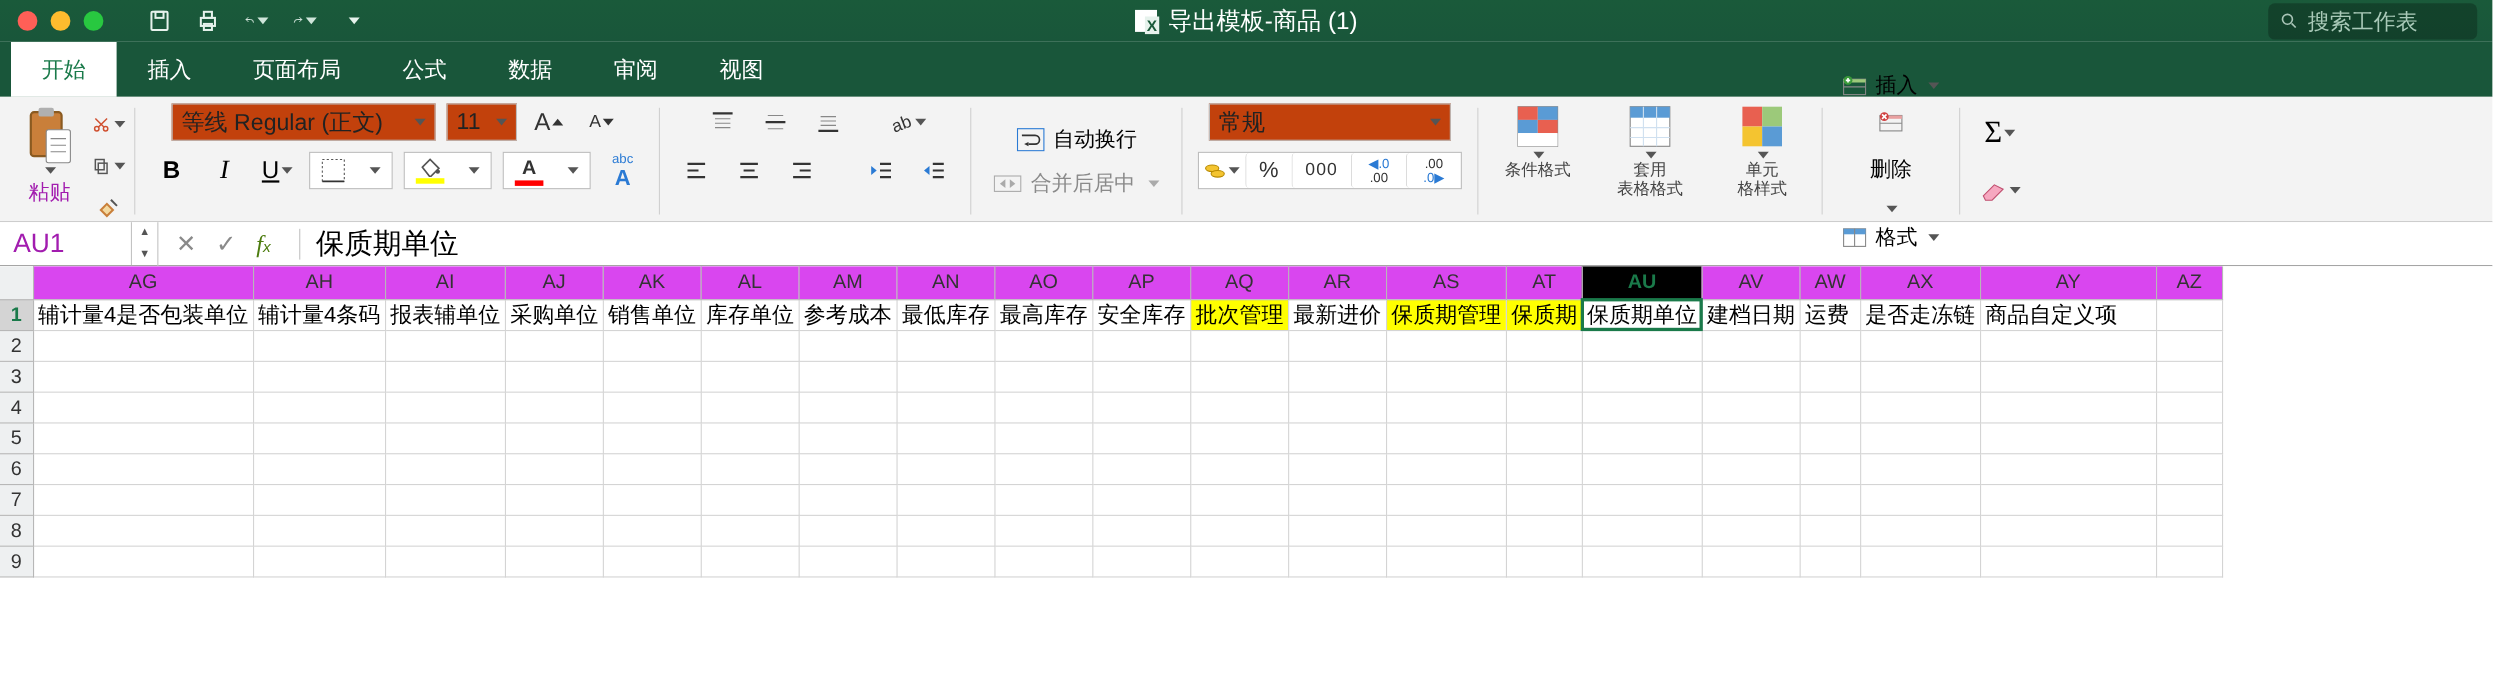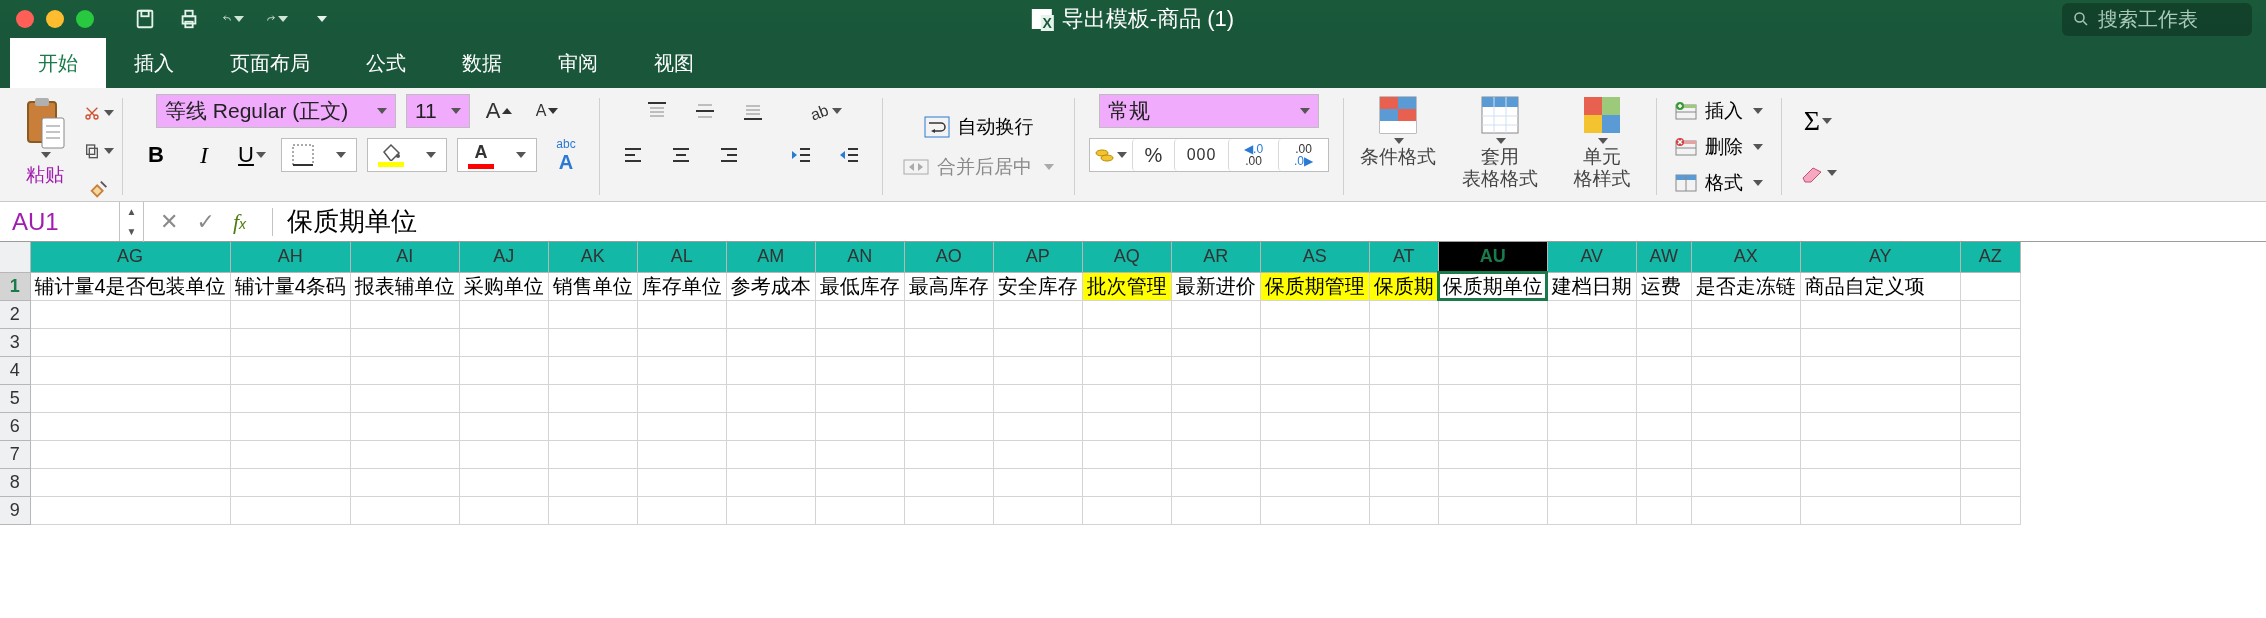--- a/index.html
+++ b/index.html
@@ -25,22 +25,22 @@
   .tab.active { background:#fff; color:#1a7a4a; font-weight:500;}
   
   
   .ribbon { height: 114px; background:#f3f3f3; border-bottom:1px solid #c9c9c9; display:flex; align-items:stretch; padding: 4px 6px 0 6px; gap: 0; }
   .group { display:flex; flex-direction:column; align-items:center; padding: 2px 10px 2px 10px; position:relative; }
   .group-sep { width:1px; background:#d0d0d0; margin: 6px 4px; }
   .grp-row { display:flex; align-items:center; gap:10px; }
   .btn { display:flex; align-items:center; justify-content:center; cursor:pointer; border-radius:4px; }
   .sm { width:30px; height:30px; }
   .lbl { font-size:19px; color:#a21caf; margin-top:2px; text-align:center; }
-  .stack-lbl { font-size:19px; color:#444; text-align:center; line-height:1.15; margin-top:2px;}
-  .combo { height:34px; border:1px solid #bdbdbd; background:#f0abfc; display:flex; align-items:center; padding:0 8px; font-size:21px; color:#222;}
+  .stack-lbl { font-size:15px; color:#444; text-align:center; line-height:1.15; margin-top:2px;}
+  .combo { height:34px; border:1px solid #bdbdbd; background:#c2410c; display:flex; align-items:center; padding:0 8px; font-size:21px; color:#222;}
   .combo .arr { margin-left:8px; }
   .num-group { display:flex; border:1px solid #bdbdbd; background:#fff; height:34px;}
   .num-group .seg { width:42px; display:flex; align-items:center; justify-content:center; border-left:1px solid #d9d9d9; font-size:18px; color:#333;}
   .num-group .seg:first-child { border-left:none;}
   .row2 { display:flex; align-items:center; gap:10px; margin-top:10px;}
   .iconbox { width:38px; height:34px; border:1px solid transparent; display:flex; align-items:center; justify-content:center;}
   .split { display:flex; align-items:center; border:1px solid #bdbdbd; height:34px; background:#fff;}
   .split>div{padding:0 10px;display:flex;align-items:center;}
   .underline-bar { height:5px; width:26px; display:block;}
   .grey { color:#8a8a8a; }
@@ -53,21 +53,21 @@
   .stepper div{height:20px; display:flex;align-items:center;justify-content:center; font-size:10px; color:#555;}
   .fx-btns { display:flex; align-items:center; gap:18px; padding:0 16px; color:#8a8a8a;}
   .fx-label { font-style: italic; font-family: "Times New Roman", serif; color:#4d7c0f; font-size:22px; padding-right:10px;}
   .fx-sep { width:1px; height:28px; background:#c3c3c3;}
   .formula-input { flex:1; padding-left:14px; font-size:26px; color:#000;}
 
   
   .grid-wrap { position: relative; height: calc(618px - 38px - 50px - 114px - 40px); overflow:hidden; background:#fff;}
   table.sheet { border-collapse: collapse; table-layout: fixed; }
   .corner { width:30px; height:30px; background:#eef0f1; border:1px solid #b7b7b7; border-left:none; border-top:none;}
-  th.colh { height:30px; background:#14b8a6; border:1px solid #b7b7b7; border-top:none; font-weight:normal; font-size:18px; color:#333; text-align:center; }
+  th.colh { height:30px; background:#d946ef; border:1px solid #b7b7b7; border-top:none; font-weight:normal; font-size:18px; color:#333; text-align:center; }
   th.colh.active { background:#000000; color:#1a7a4a; font-weight:600;}
   th.rowh { width:30px; background:#eef0f1; border:1px solid #b7b7b7; border-left:none; font-weight:normal; font-size:18px; color:#333; text-align:center;}
   th.rowh.active { background:#d4d4d4; color:#1a7a4a; font-weight:600;}
   td.cell { height:28px; border:1px solid #d4d4d4; font-size:20px; padding:0 4px; color:#000; white-space:nowrap; overflow:hidden; text-align:left;}
   td.cell.hl { background:#ffff00;}
   td.cell.sel { outline: 3px solid #1a7a4a; outline-offset:-2px; position:relative; z-index:2;}
   
   
   .svg { width:22px; height:22px; }
 </style>
@@ -433,21 +433,21 @@
           <rect x="1" y="4" width="20" height="14" fill="none" stroke="#888"></rect>
           <line x1="1" y1="11" x2="21" y2="11" stroke="#888"></line>
           <rect x="1" y="4" width="20" height="3" fill="#9cc97a"></rect>
           <circle cx="5" cy="5" r="4" fill="#3a9a3a"></circle>
           <line x1="5" y1="3" x2="5" y2="7" stroke="#fff" stroke-width="1.5"></line>
           <line x1="3" y1="5" x2="7" y2="5" stroke="#fff" stroke-width="1.5"></line>
         </svg>
         <span>插入</span>
         <span class="caret-down" style="border-top-color:#555;"></span>
       </div>
-    <div class="btn" style="gap:8px;padding:2px 4px;margin-top:6px;">
+    <div class="btn" style="gap:20px;padding:2px 4px;margin-top:6px;flex-direction:column;">
         <svg width="22" height="20" viewBox="0 0 22 20">
           <rect x="1" y="4" width="20" height="14" fill="none" stroke="#888"></rect>
           <line x1="1" y1="11" x2="21" y2="11" stroke="#888"></line>
           <rect x="1" y="4" width="20" height="3" fill="#e9a0a0"></rect>
           <circle cx="5" cy="5" r="4" fill="#d04040"></circle>
           <line x1="3" y1="3" x2="7" y2="7" stroke="#fff" stroke-width="1.5"></line>
           <line x1="7" y1="3" x2="3" y2="7" stroke="#fff" stroke-width="1.5"></line>
         </svg>
         <span>删除</span>
         <span class="caret-down" style="border-top-color:#555;"></span>

